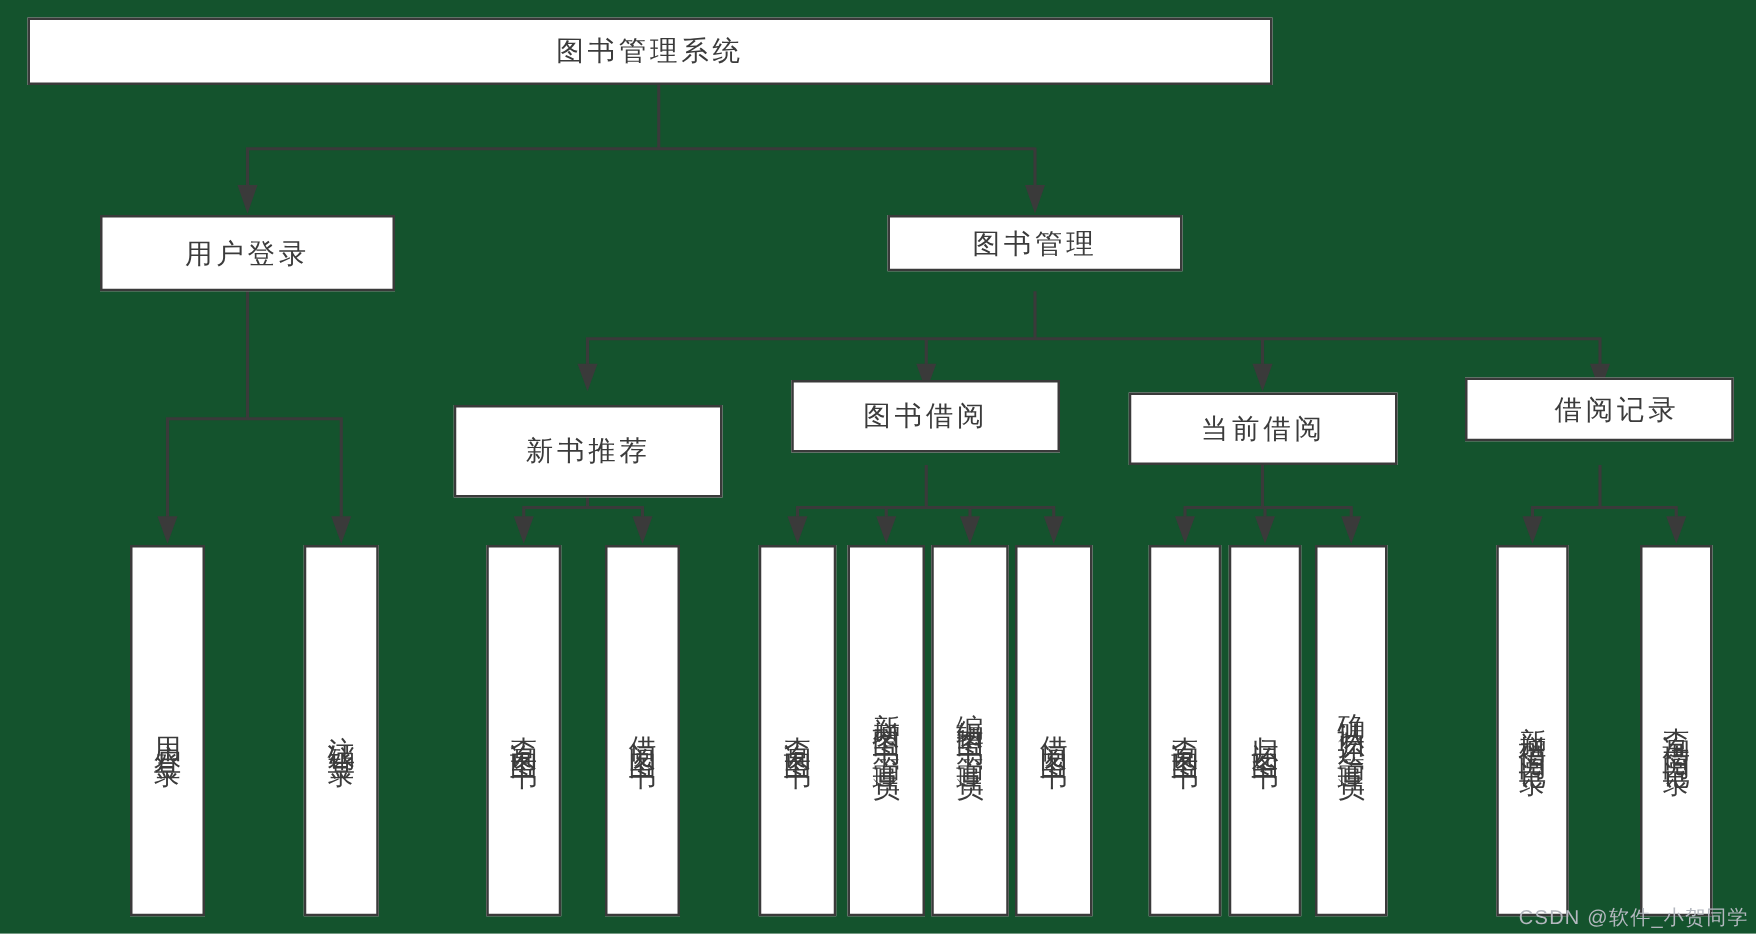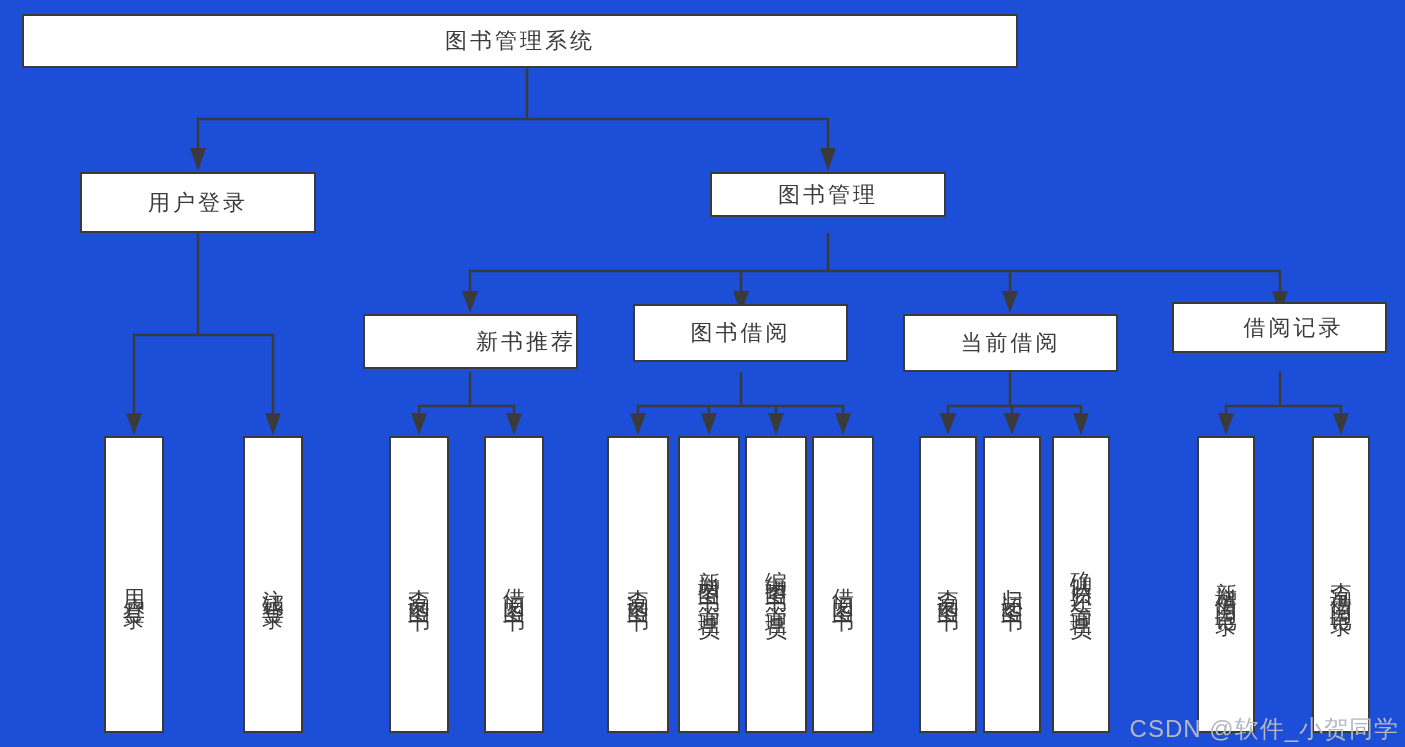--- a/index.html
+++ b/index.html
@@ -5,21 +5,21 @@
   html, body {
     margin: 0;
     padding: 0;
     background: #ffffff;
     font-family: "Liberation Sans", "DejaVu Sans", sans-serif;
   }
   #canvas {
     position: relative;
     width: 1405px;
     height: 747px;
-    background: #1d4ed8;
+    background: #14532d;
     overflow: hidden;
   }
   #connectors {
     position: absolute;
     left: 0; top: 0;
     width: 1405px;
     height: 747px;
     pointer-events: none;
   }
   .box {
@@ -41,21 +41,21 @@
     writing-mode: vertical-rl;
     text-orientation: mixed;
     letter-spacing: 7px;
     line-height: 1;
     white-space: nowrap;
   }
   #watermark {
     position: absolute;
     right: 6px;
     bottom: 2px;
-    font-size: 24px;
+    font-size: 16px;
     color: #b4b8bf;
     letter-spacing: 1px;
   }
 </style>
 </head>
 <body>
 
 <div id="canvas">
 
   <svg id="connectors" viewBox="0 0 1405 747" xmlns="http://www.w3.org/2000/svg">
@@ -105,21 +105,21 @@
     <span>图书管理系统</span>
   </div>
 
   <div class="box h" style="left:80px; top:172px; width:236px; height:61px;">
     <span>用户登录</span>
   </div>
   <div class="box h" style="left:710px; top:172px; width:236px; height:45px;">
     <span>图书管理</span>
   </div>
 
-  <div class="box h" style="left:363px; top:314px; width:215px; height:55px;justify-content:flex-end;">
+  <div class="box h" style="left:363px; top:324px; width:215px; height:74px;">
     <span>新书推荐</span>
   </div>
   <div class="box h" style="left:633px; top:304px; width:215px; height:58px;">
     <span>图书借阅</span>
   </div>
   <div class="box h" style="left:903px; top:314px; width:215px; height:58px;text-align:right;">
     <span>当前借阅</span>
   </div>
   <div class="box h" style="left:1172px; top:302px; width:215px; height:51px;padding-left:28px;">
     <span>借阅记录</span>

